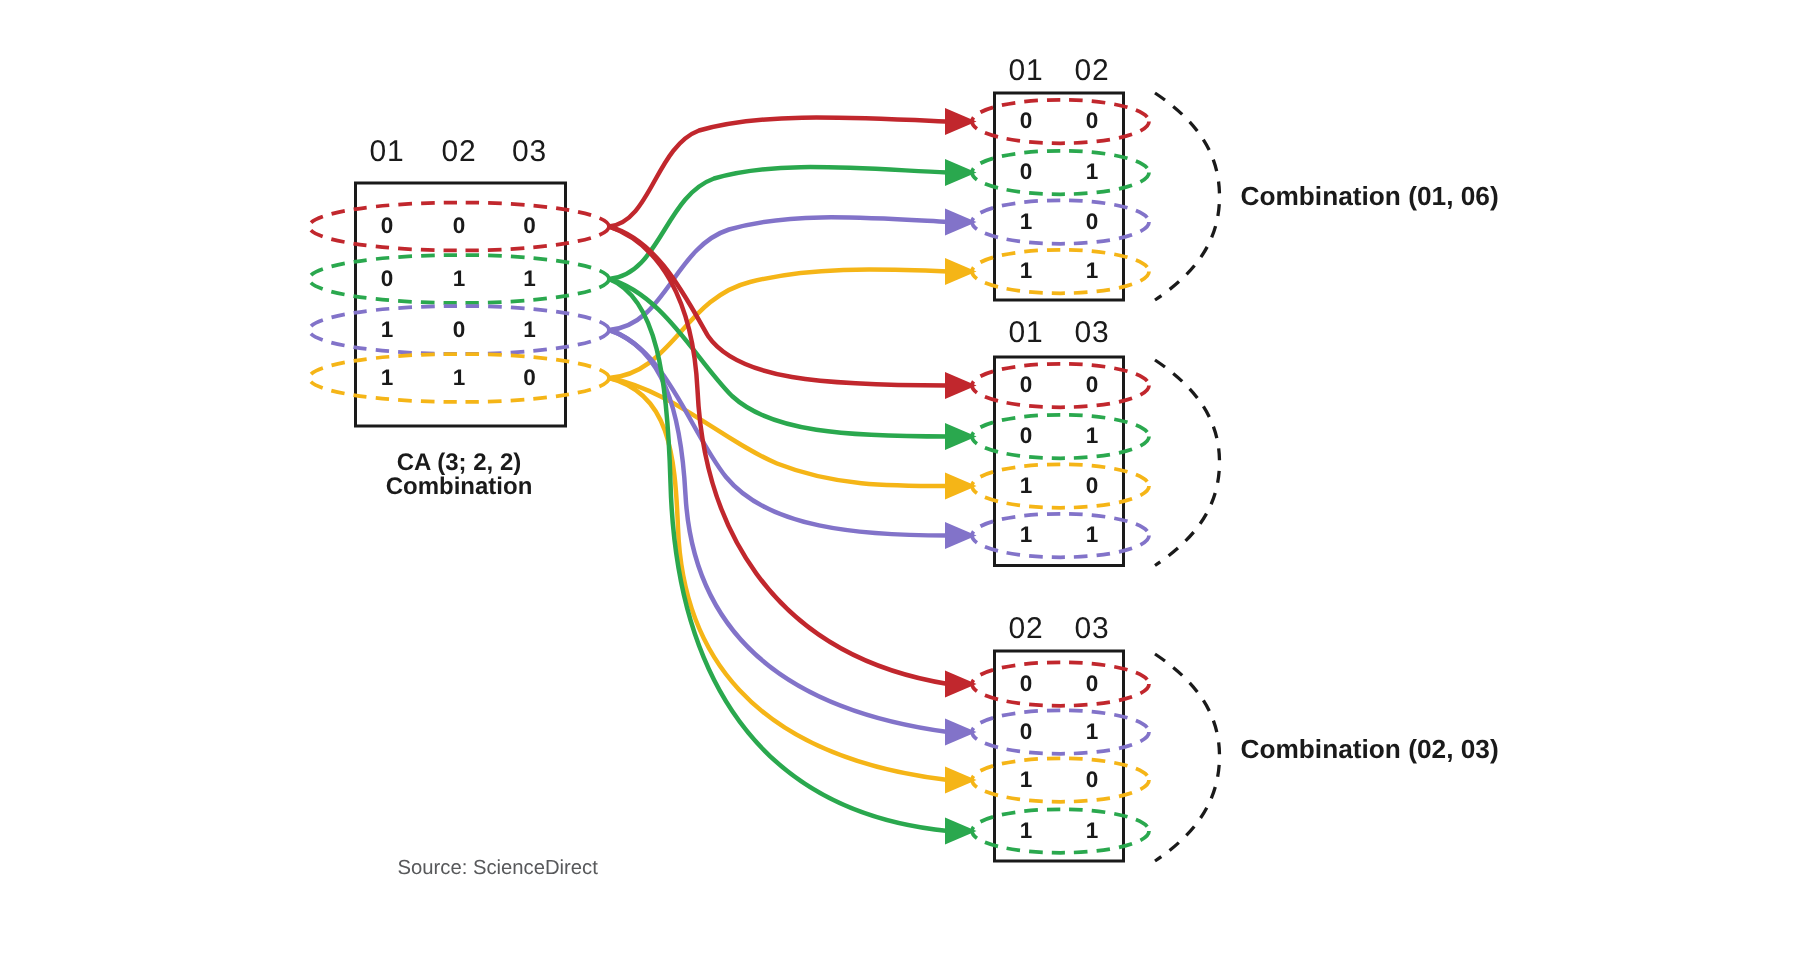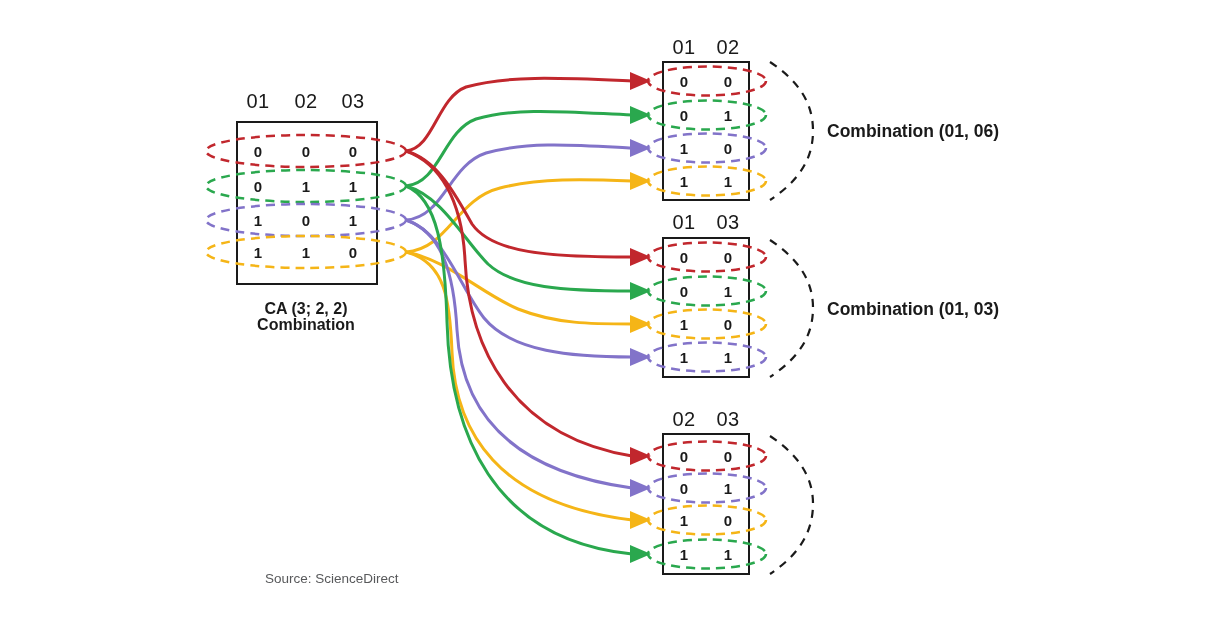--- a/index.html
+++ b/index.html
@@ -133,29 +133,29 @@
 
   <div class="t cell" style="left:684px;top:257px">0</div>
   <div class="t cell" style="left:728px;top:257px">0</div>
   <div class="t cell" style="left:684px;top:291px">0</div>
   <div class="t cell" style="left:728px;top:291px">1</div>
   <div class="t cell" style="left:684px;top:324px">1</div>
   <div class="t cell" style="left:728px;top:324px">0</div>
   <div class="t cell" style="left:684px;top:357px">1</div>
   <div class="t cell" style="left:728px;top:357px">1</div>
 
-  <div class="combo-label" style="left:827px;top:309px">Combination (01, 03)</div>
 
   <div class="t hdr" style="left:684px;top:419px">02</div>
   <div class="t hdr" style="left:728px;top:419px">03</div>
 
   <div class="t cell" style="left:684px;top:456px">0</div>
   <div class="t cell" style="left:728px;top:456px">0</div>
   <div class="t cell" style="left:684px;top:488px">0</div>
   <div class="t cell" style="left:728px;top:488px">1</div>
   <div class="t cell" style="left:684px;top:520px">1</div>
   <div class="t cell" style="left:728px;top:520px">0</div>
   <div class="t cell" style="left:684px;top:554px">1</div>
   <div class="t cell" style="left:728px;top:554px">1</div>
 
+  <div class="combo-label" style="left:827px;top:500px">Combination (02, 03)</div>
 
   <div class="source" style="left:238px;top:578px">Source: ScienceDirect</div>
 </div>
 
 </body></html>

